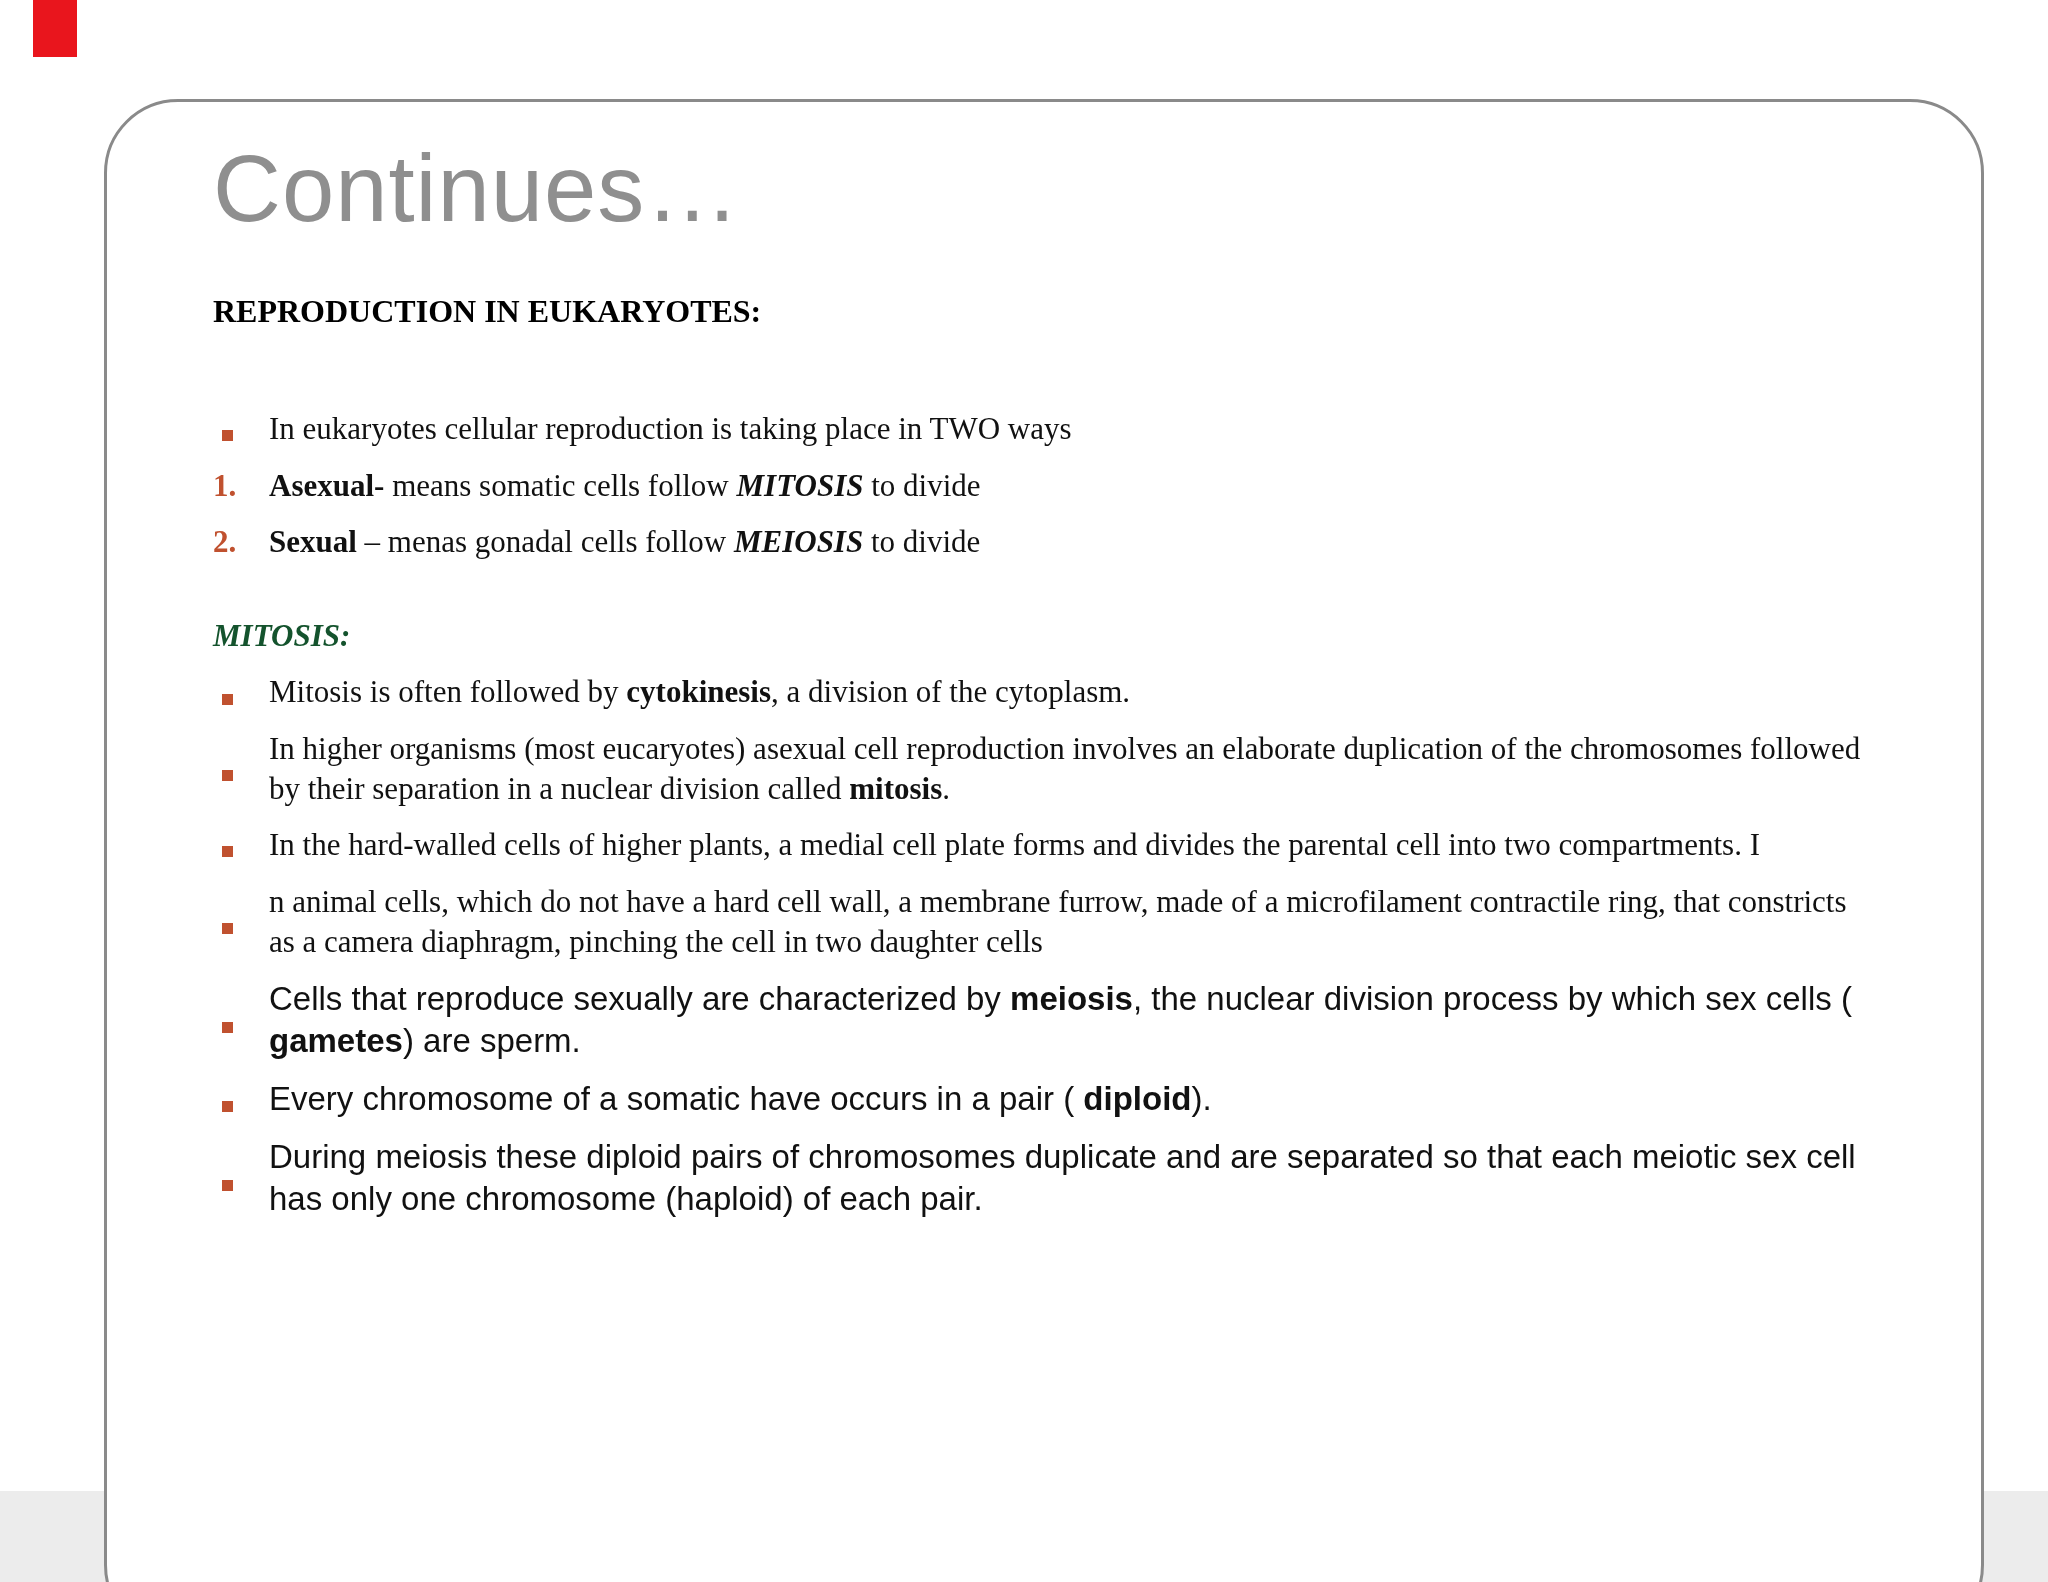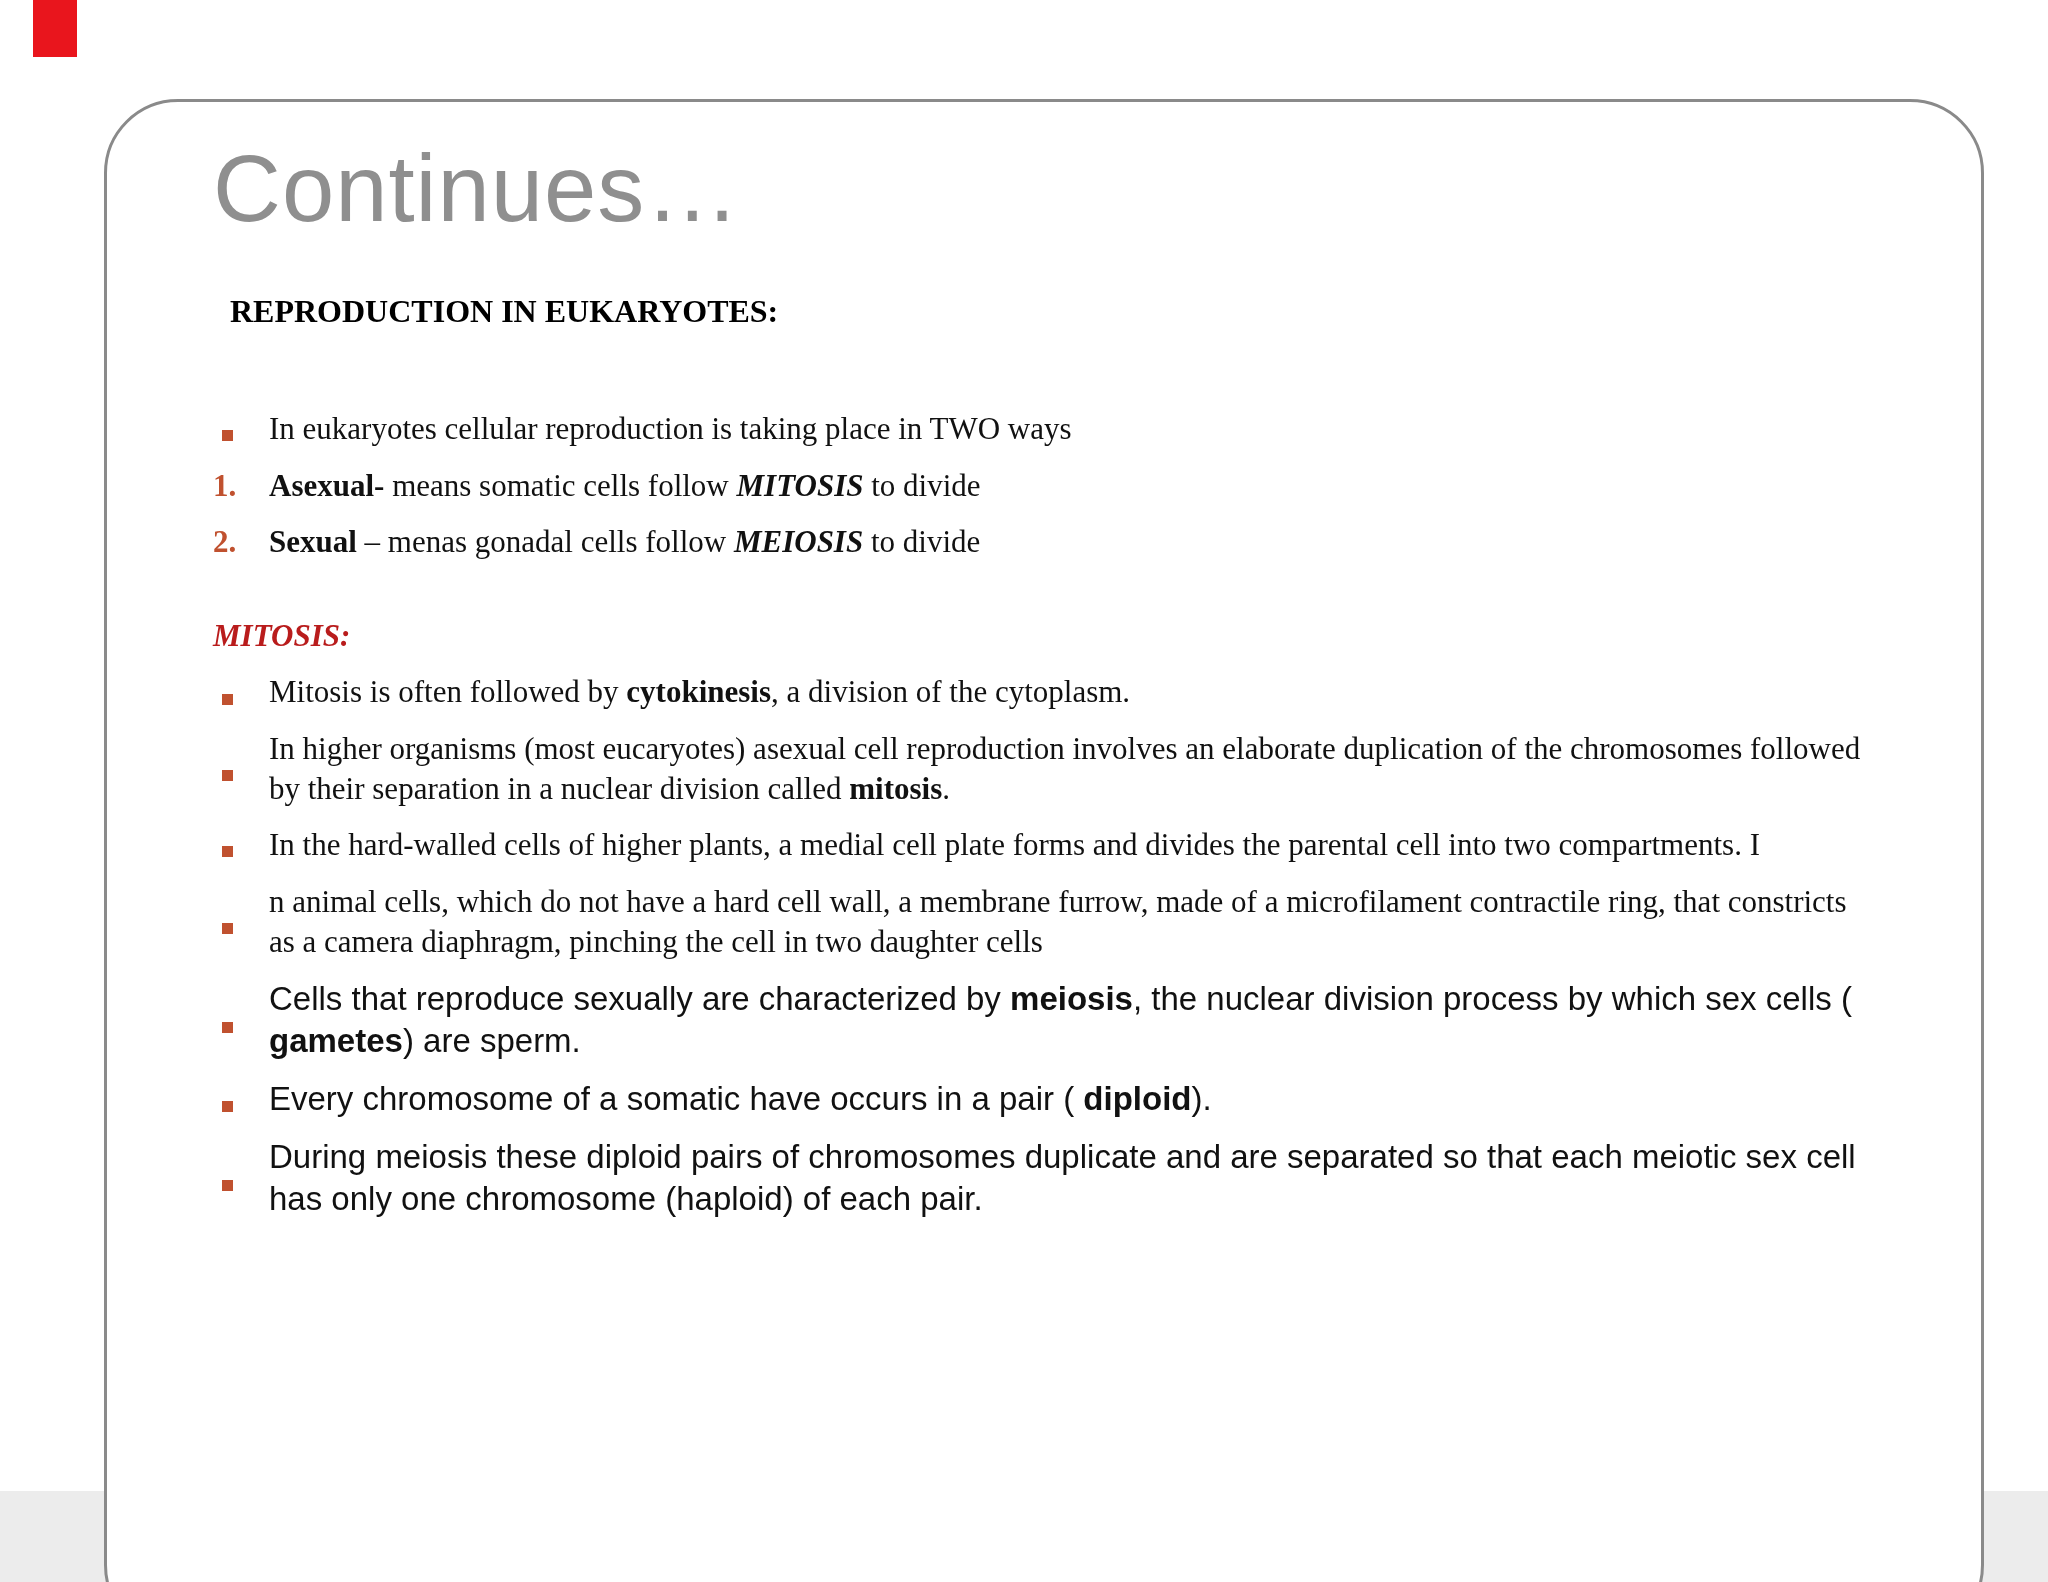--- a/index.html
+++ b/index.html
@@ -34,21 +34,21 @@
     font-size:94px; line-height:1.12;
     font-weight:400;
     color:#8f8f8f;
     letter-spacing:1px;
     margin:0 0 50px 0;
   }
   .section-heading {
     font-size:32px; line-height:1.25;
     font-weight:bold;
     color:#000000;
-    margin:17px;
+    margin:0;
   }
   .bullets { margin:0; }
   .bullet {
     display:flex;
     align-items:center;
     margin:0 0 16px 0;
     font-size:31px; line-height:1.3;
   }
   .bullet.first { margin-top:78px; }
   .bullet.sans {
@@ -65,21 +65,21 @@
   .marker-num {
     flex:0 0 auto;
     width:56px;
     color:#c0512f;
     font-weight:bold;
   }
   .btext { flex:1 1 auto; min-width:0; }
   .subhead {
     font-size:31px; line-height:1.3;
     font-weight:bold; font-style:italic;
-    color:#b91c1c;
+    color:#14532d;
     margin:0 0 16px 0;
   }
   .subhead.gap-top { margin-top:54px; }
   .subhead.tight-top { margin-top:2px; }
   .b { font-weight:bold; }
   .i { font-style:italic; }
 </style>
 </head>
 <body>
 

